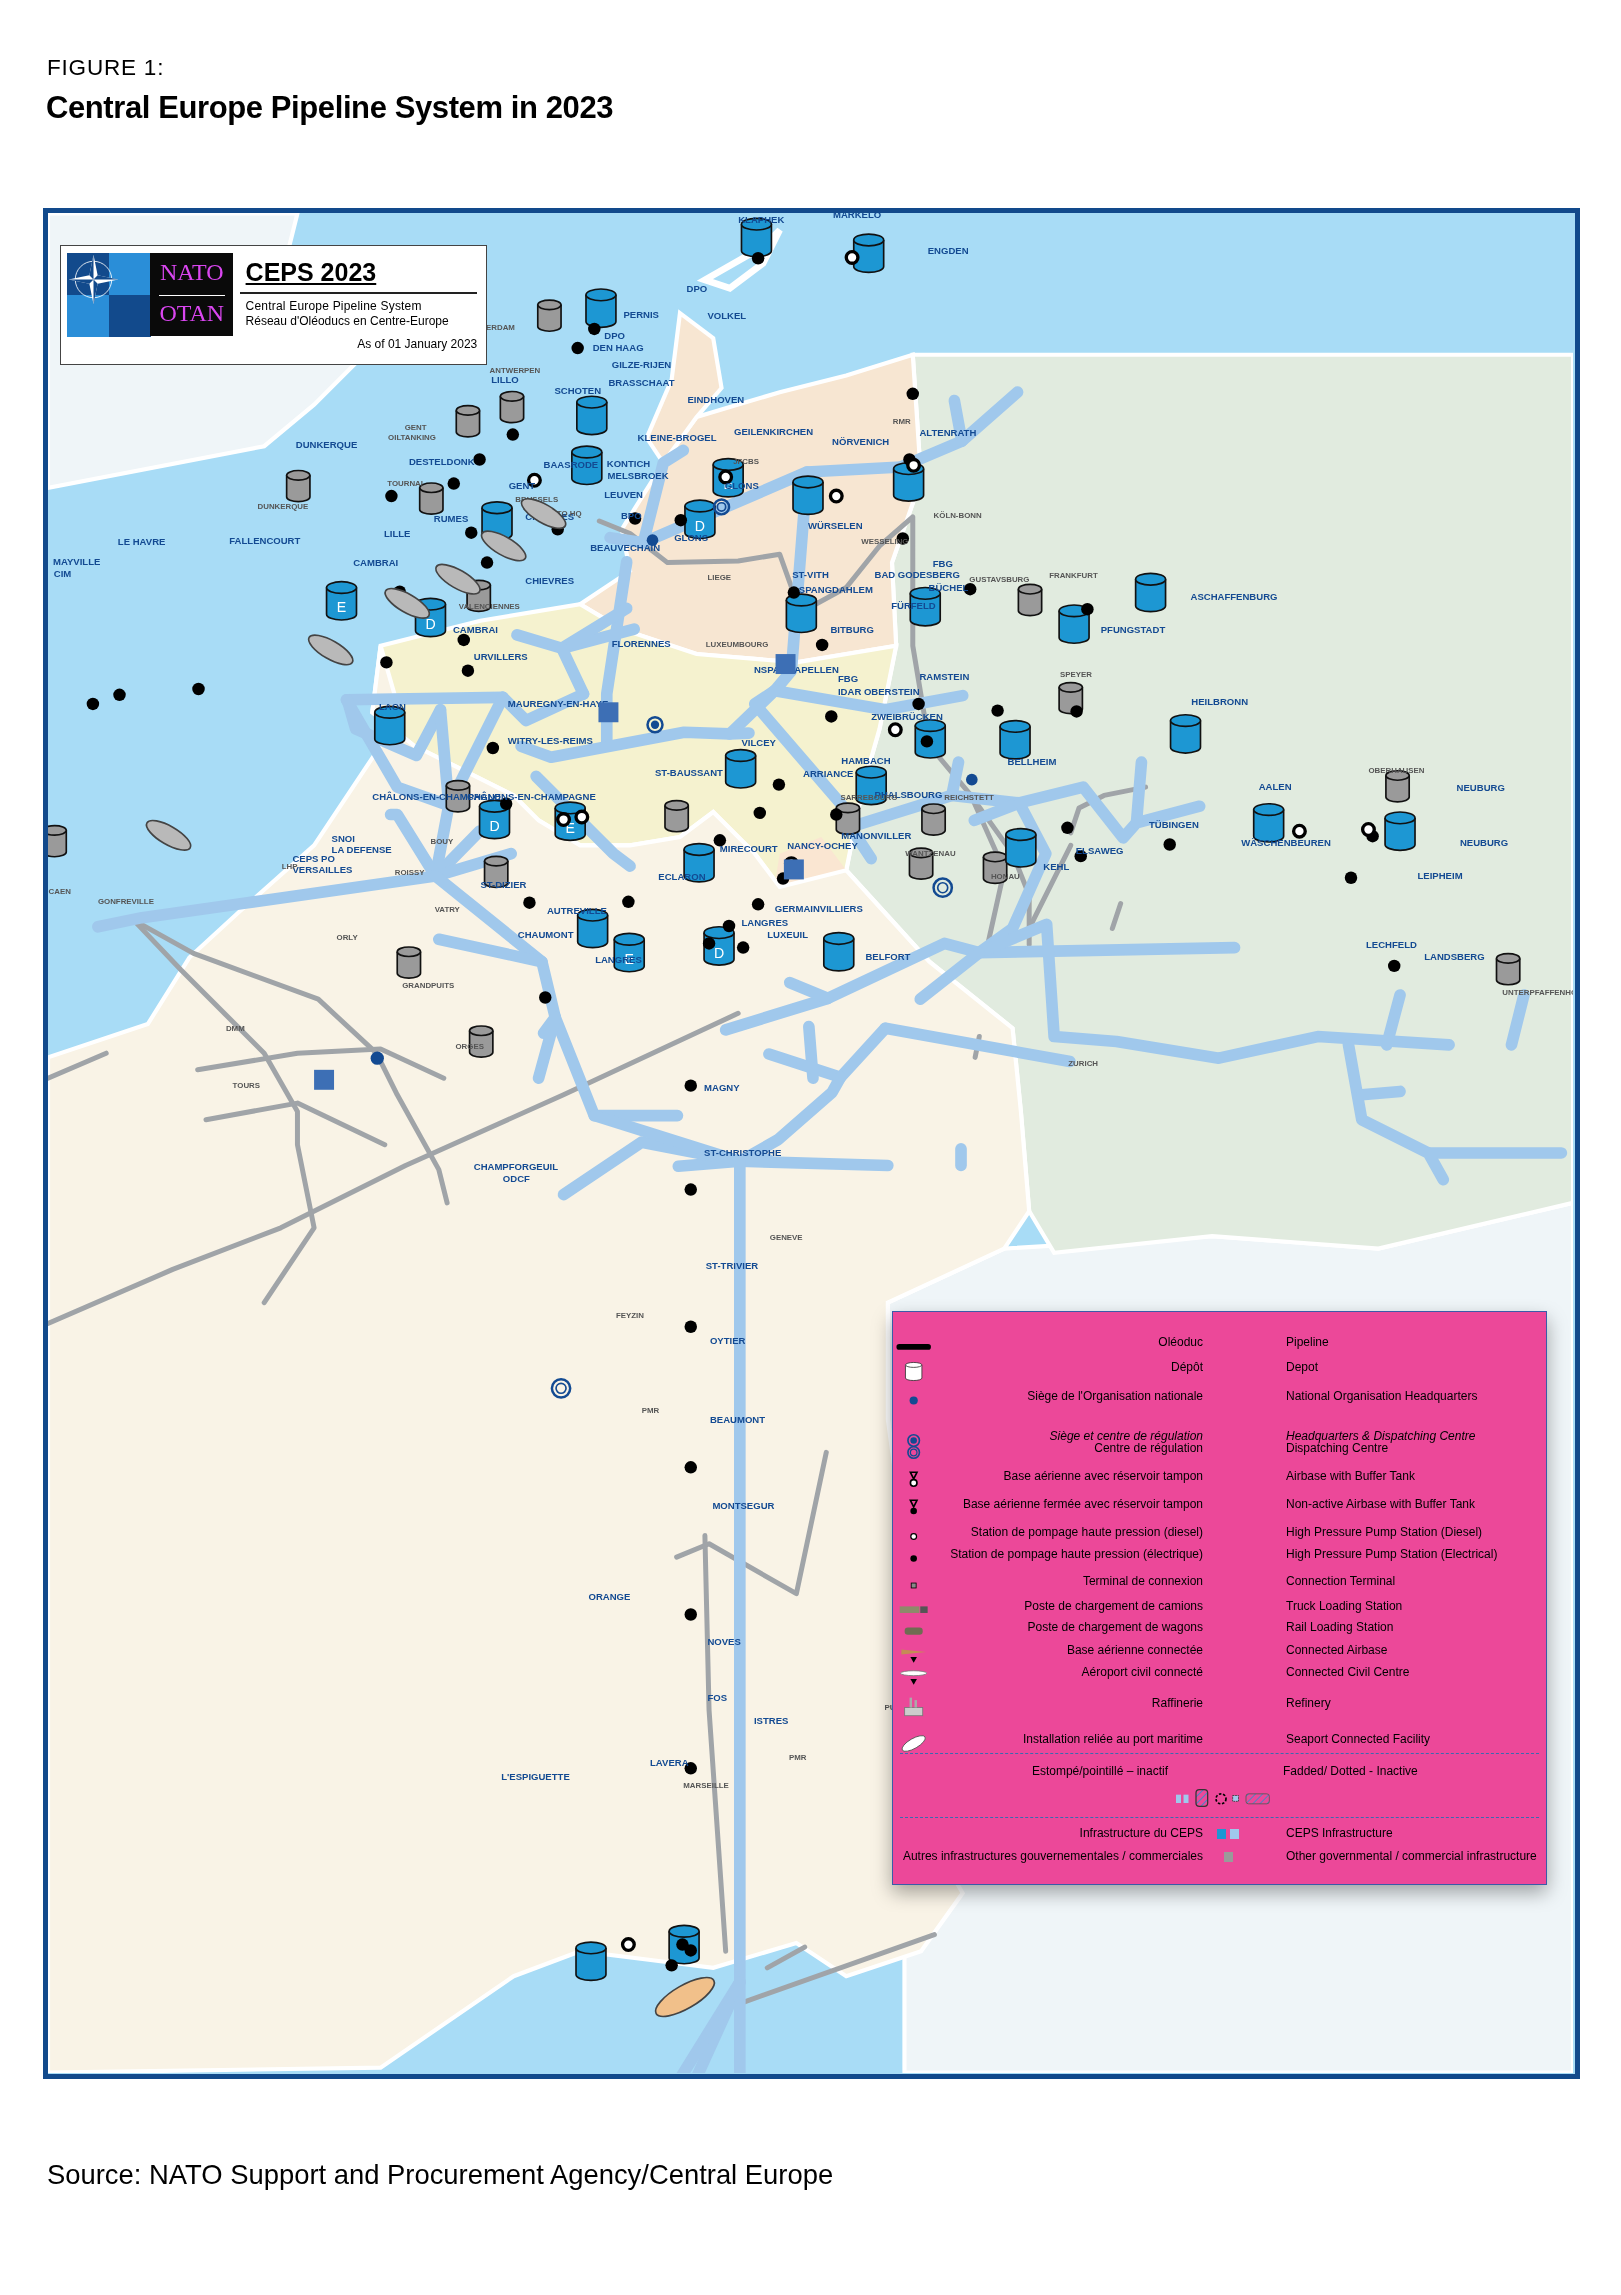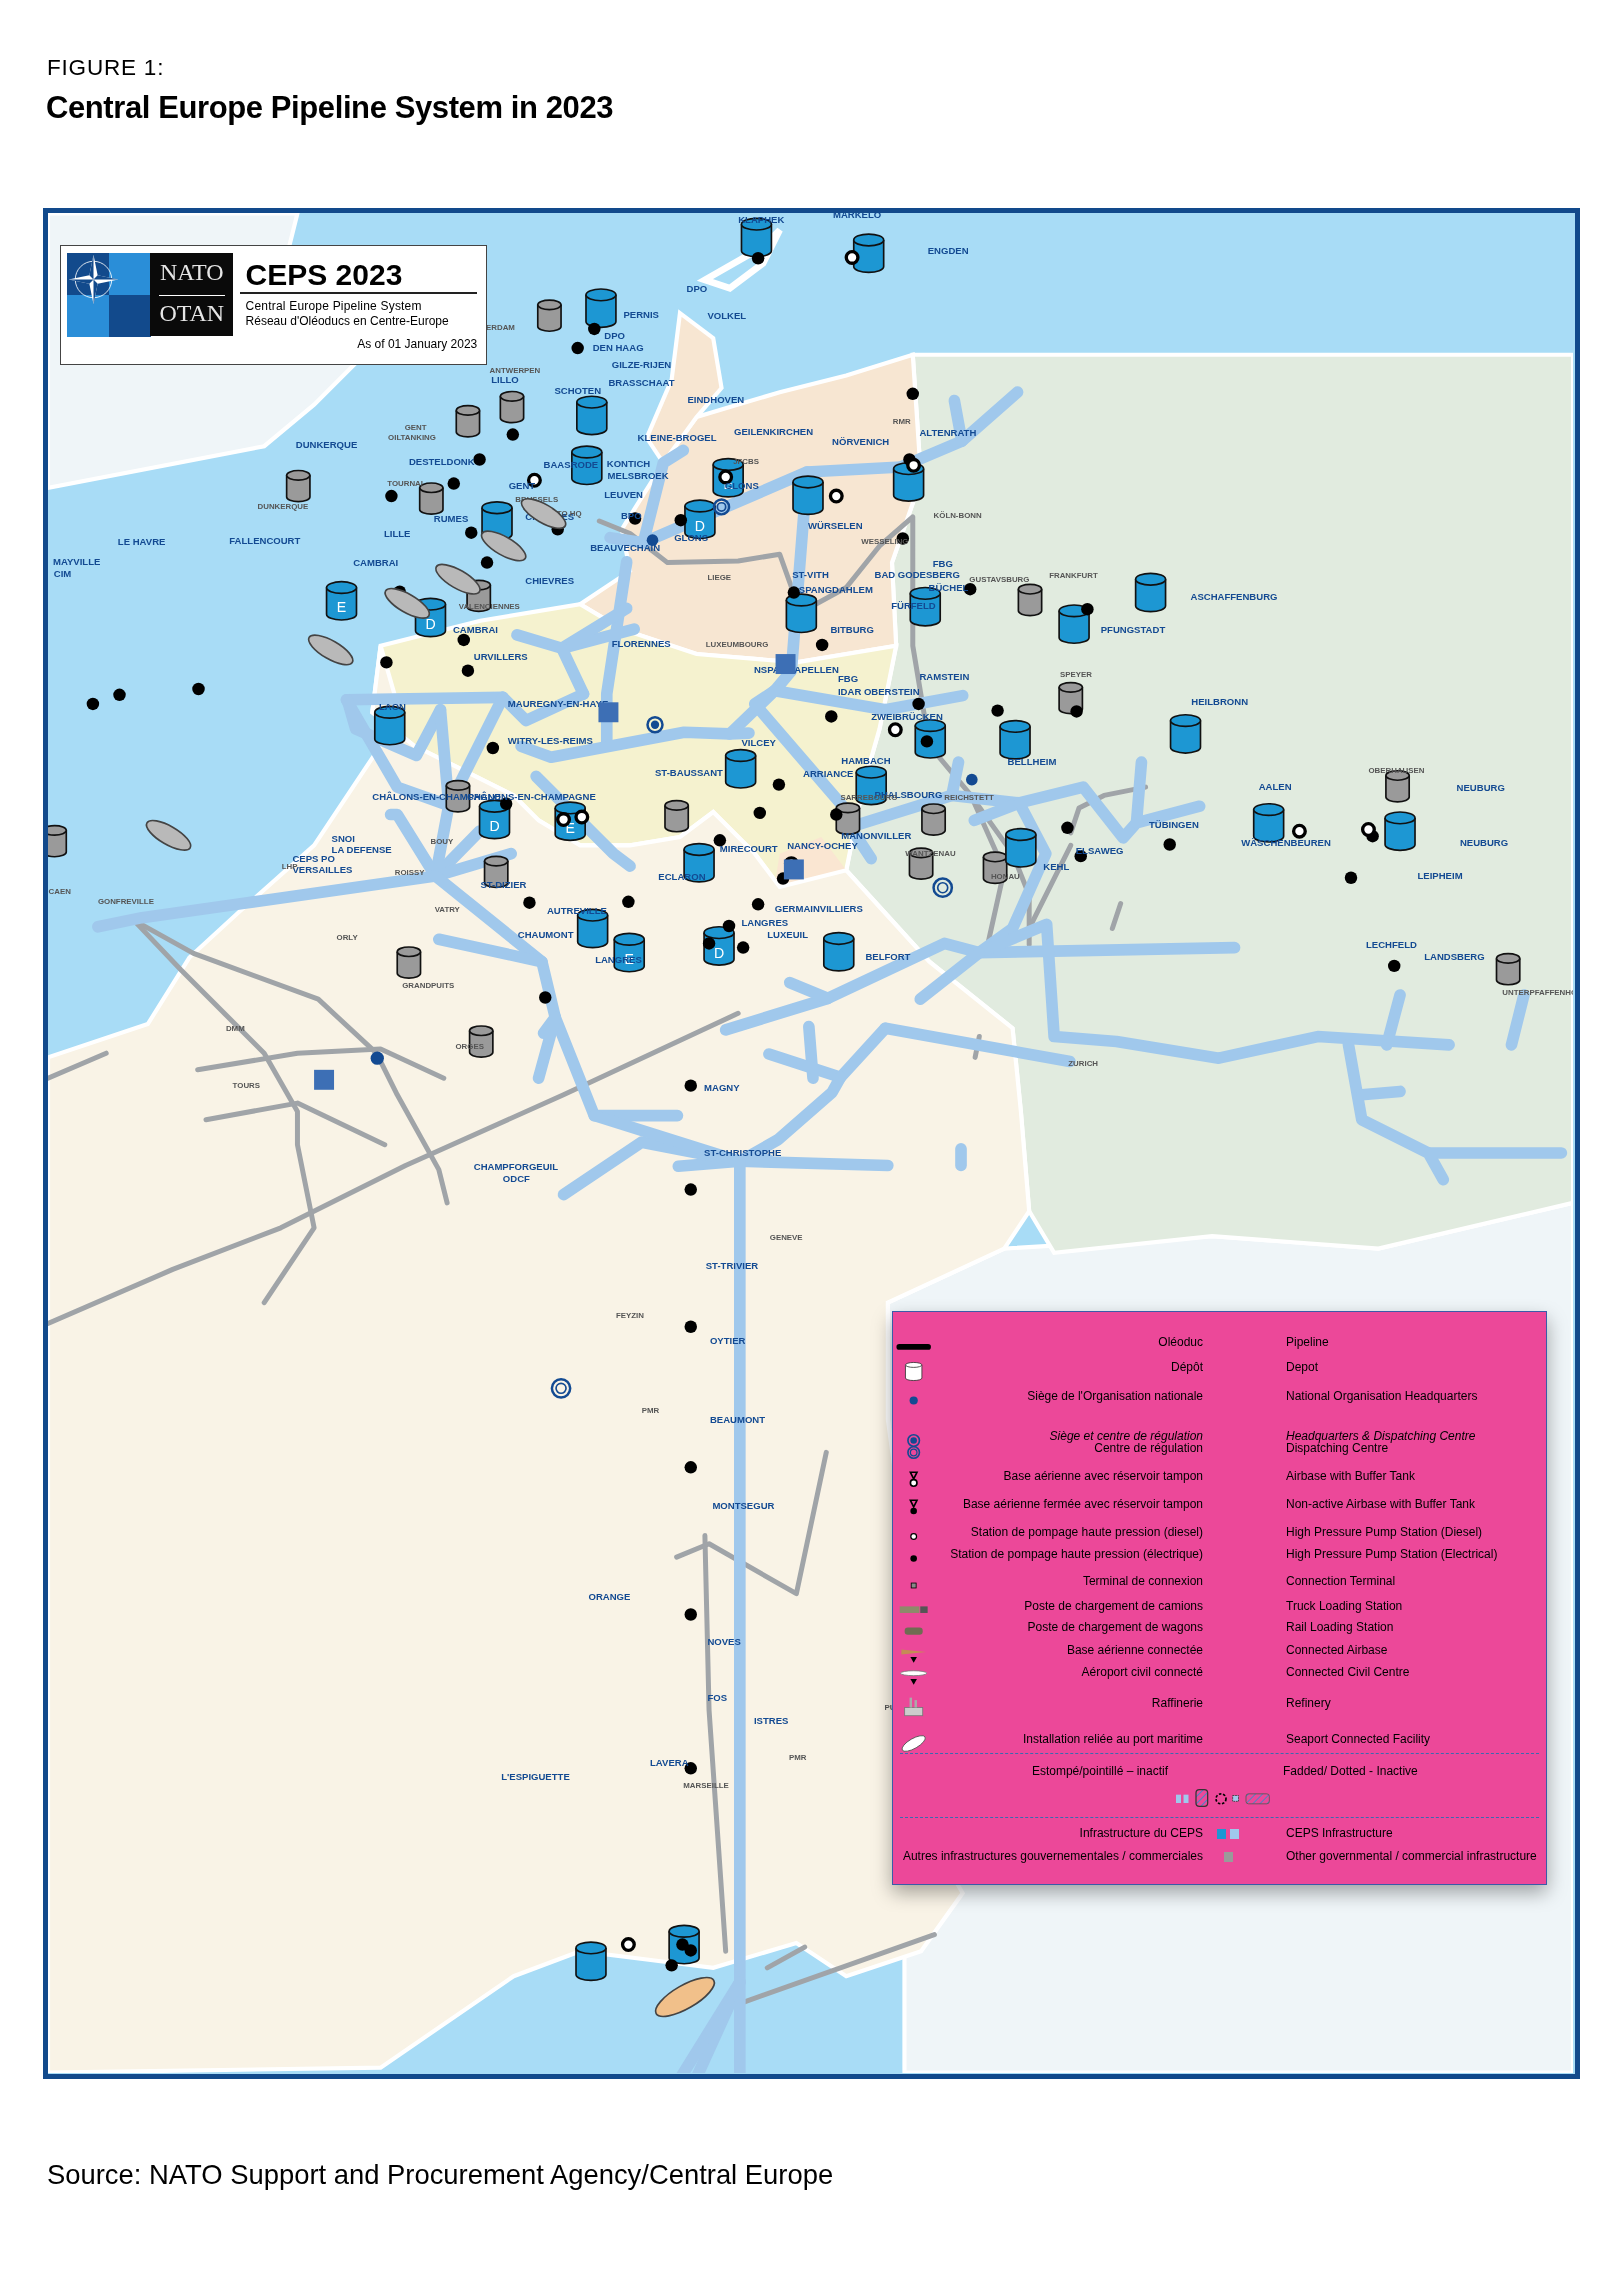--- a/index.html
+++ b/index.html
@@ -10,25 +10,25 @@
   .map-frame svg{position:absolute;left:0;top:0;}
   .source{position:absolute;left:47px;top:2156px;font-size:27.4px;line-height:37px;font-family:"Liberation Sans",sans-serif;}
   .title-box{position:absolute;left:11.6px;top:32px;width:427px;height:120px;background:#fff;border:1.7px solid #444;box-sizing:border-box;}
   .nato-logo{position:absolute;left:6.7px;top:6.7px;width:166px;height:83px;}
   .nato-a{position:absolute;left:0;top:0;width:83px;height:83px;}
   .nato-q1{position:absolute;left:0;top:0;width:42px;height:42px;background:#124a8c;}
   .nato-q2{position:absolute;left:42px;top:0;width:42px;height:42px;background:#2a8ed8;}
   .nato-q3{position:absolute;left:0;top:42px;width:42px;height:42px;background:#2a8ed8;}
   .nato-q4{position:absolute;left:42px;top:42px;width:42px;height:42px;background:#124a8c;}
   .nato-star{position:absolute;left:15px;top:15px;width:53px;height:53px;}
-  .nato-b{position:absolute;left:83px;top:0;width:83px;height:83px;background:#0a0a0a;color:#e5e5e5;font-family:"Liberation Serif",serif;font-size:24px;text-align:center;}
+  .nato-b{position:absolute;left:83px;top:0;width:83px;height:83px;background:#0a0a0a;color:#d946ef;font-family:"Liberation Serif",serif;font-size:24px;text-align:center;}
   .nato-b .t1{position:absolute;left:0;right:0;top:6.7px;}
   .nato-b .t2{position:absolute;left:0;right:0;top:47px;}
   .nato-b .sep{position:absolute;left:8.3px;right:8.3px;top:42px;height:0.8px;background:#fff;}
-  .ceps-title{position:absolute;left:185px;top:11.6px;font-size:30px;font-weight:bold;}
+  .ceps-title{position:absolute;left:185px;top:11.6px;font-size:25px;font-weight:bold;text-decoration:underline;}
   .ceps-rule{position:absolute;left:179px;right:8.3px;top:46px;height:1.7px;background:#222;}
   .ceps-sub1{position:absolute;left:185px;top:53px;font-size:12px;letter-spacing:0.2px;}
   .ceps-sub2{position:absolute;left:185px;top:68px;font-size:12px;}
   .ceps-date{position:absolute;right:8.3px;top:91px;font-size:12px;}
   .legend{position:absolute;left:844px;top:1098px;width:655px;height:574px;background:#ec4899;border:1.7px solid #3a5ca8;box-sizing:border-box;box-shadow:0 8.3px 18.3px rgba(0,0,0,0.35);}
   .lg-row{position:absolute;left:0;width:100%;height:20px;font-size:12px;}
   .lg-fr{position:absolute;right:343px;text-align:right;white-space:nowrap;}
   .lg-en{position:absolute;left:393px;white-space:nowrap;}
   .lg-ic{position:absolute;left:319px;width:43px;height:23px;top:-3.3px;}
   .lg-dash{position:absolute;left:6.7px;right:6.7px;height:0;border-top:1.7px dashed #3a6ab0;}

